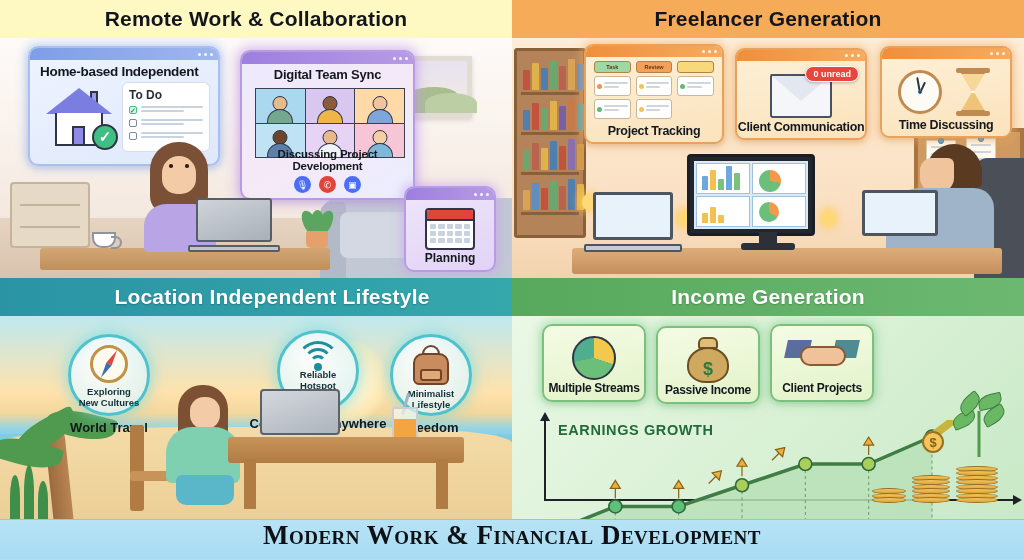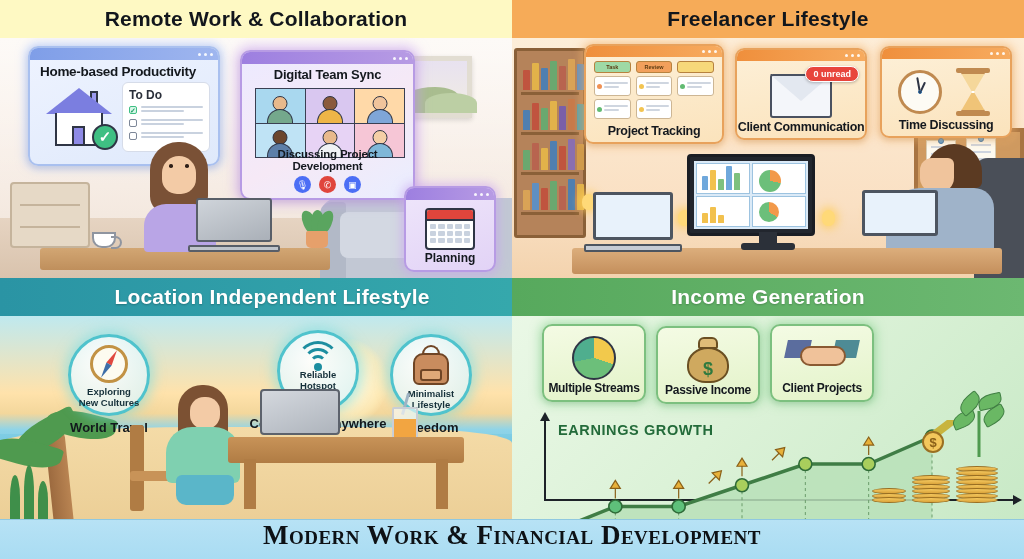--- a/index.html
+++ b/index.html
@@ -368,21 +368,21 @@
         <div class="hill"></div>
         <div class="hill2"></div>
       </div>
 
       <div class="scr" id="home-card">
         <div class="titlebar">
           <span class="dot3"></span>
           <span class="dot3"></span>
           <span class="dot3"></span>
         </div>
-        <div class="home-title">Home-based Productivity</div>
+        <div class="home-title">Home-based Independent</div>
         <div class="house">
           <div class="chimney"></div>
           <div class="roof"></div>
           <div class="body"></div>
           <div class="door"></div>
           <div class="check">✓</div>
         </div>
         <div class="todo">
           <div class="todo-title">To Do</div>
           <div class="todo-row">
@@ -499,21 +499,21 @@
       <div class="plant1">
         <div class="leaf a"></div>
         <div class="leaf b"></div>
         <div class="leaf c"></div>
         <div class="pot"></div>
       </div>
     </div>
   </section>
 
   <section class="panel" id="p2">
-    <div class="panel-header">Freelancer Lifestyle</div>
+    <div class="panel-header">Freelancer Generation</div>
     <div class="panel-body">
 
       <div class="bookshelf" id="bookshelf">
           <div class="shelf-row">
             <span class="book" style="background: rgb(192, 84, 63); height: 20px;"></span>
             <span class="book" style="background: rgb(226, 178, 74); height: 27px;"></span>
             <span class="book" style="background: rgb(79, 127, 176); height: 22px;"></span>
             <span class="book" style="background: rgb(106, 168, 111); height: 29px;"></span>
             <span class="book" style="background: rgb(184, 100, 79); height: 24px;"></span>
             <span class="book" style="background: rgb(217, 163, 86); height: 31px;"></span>

